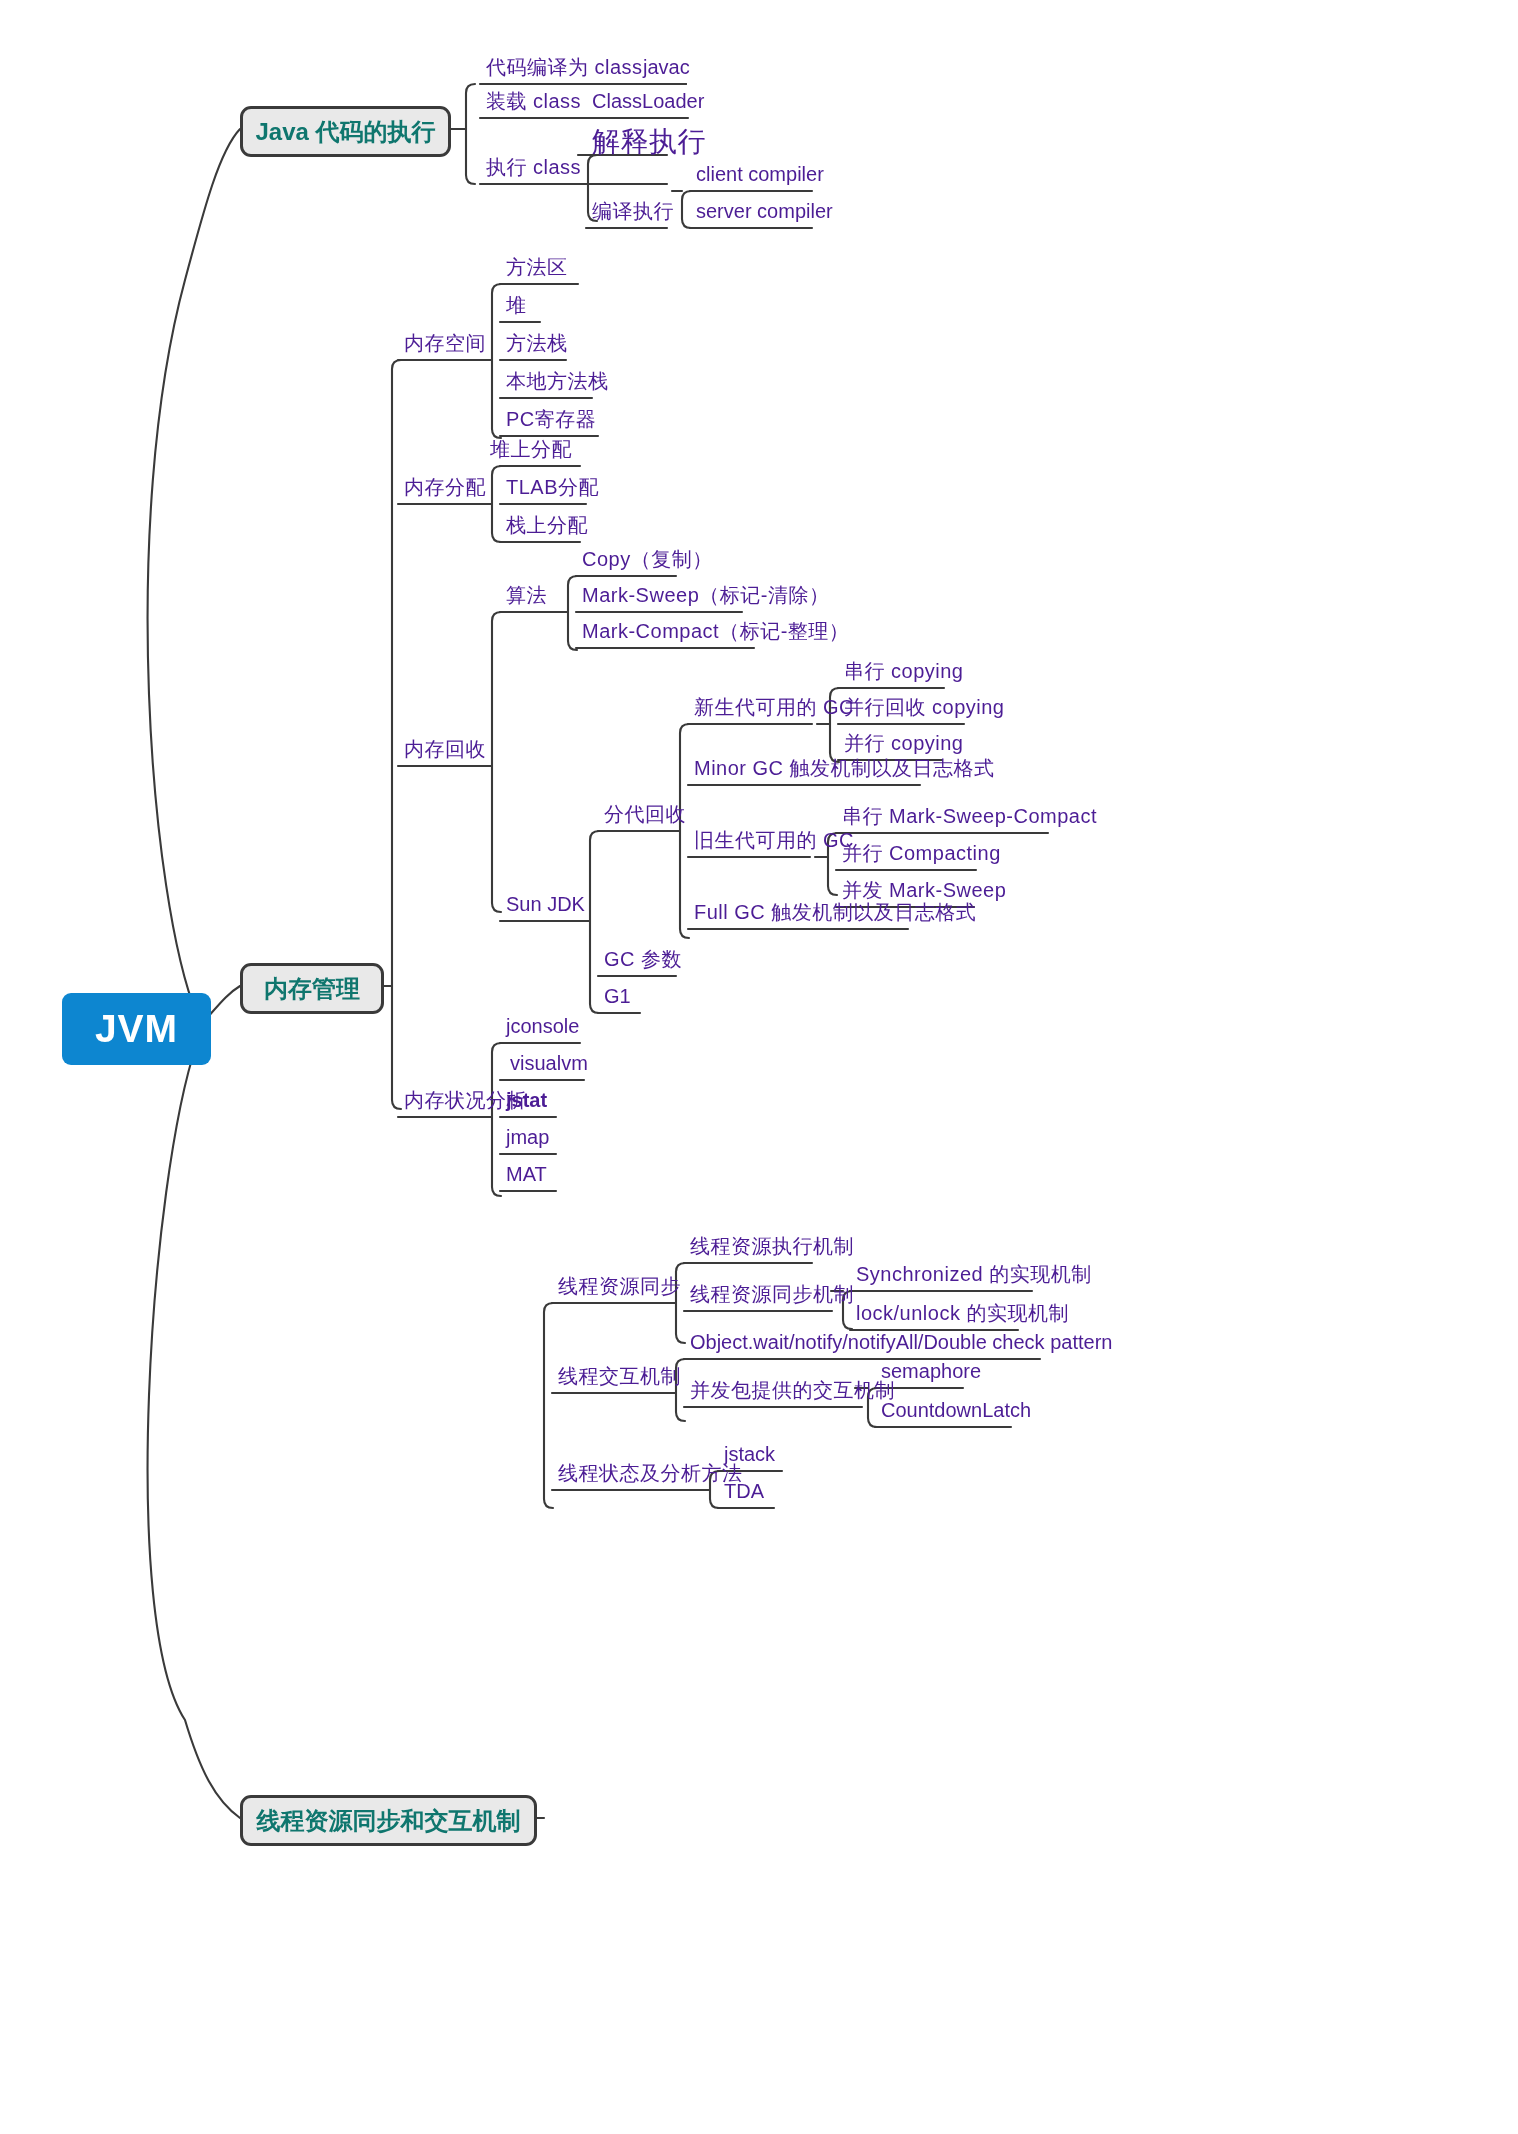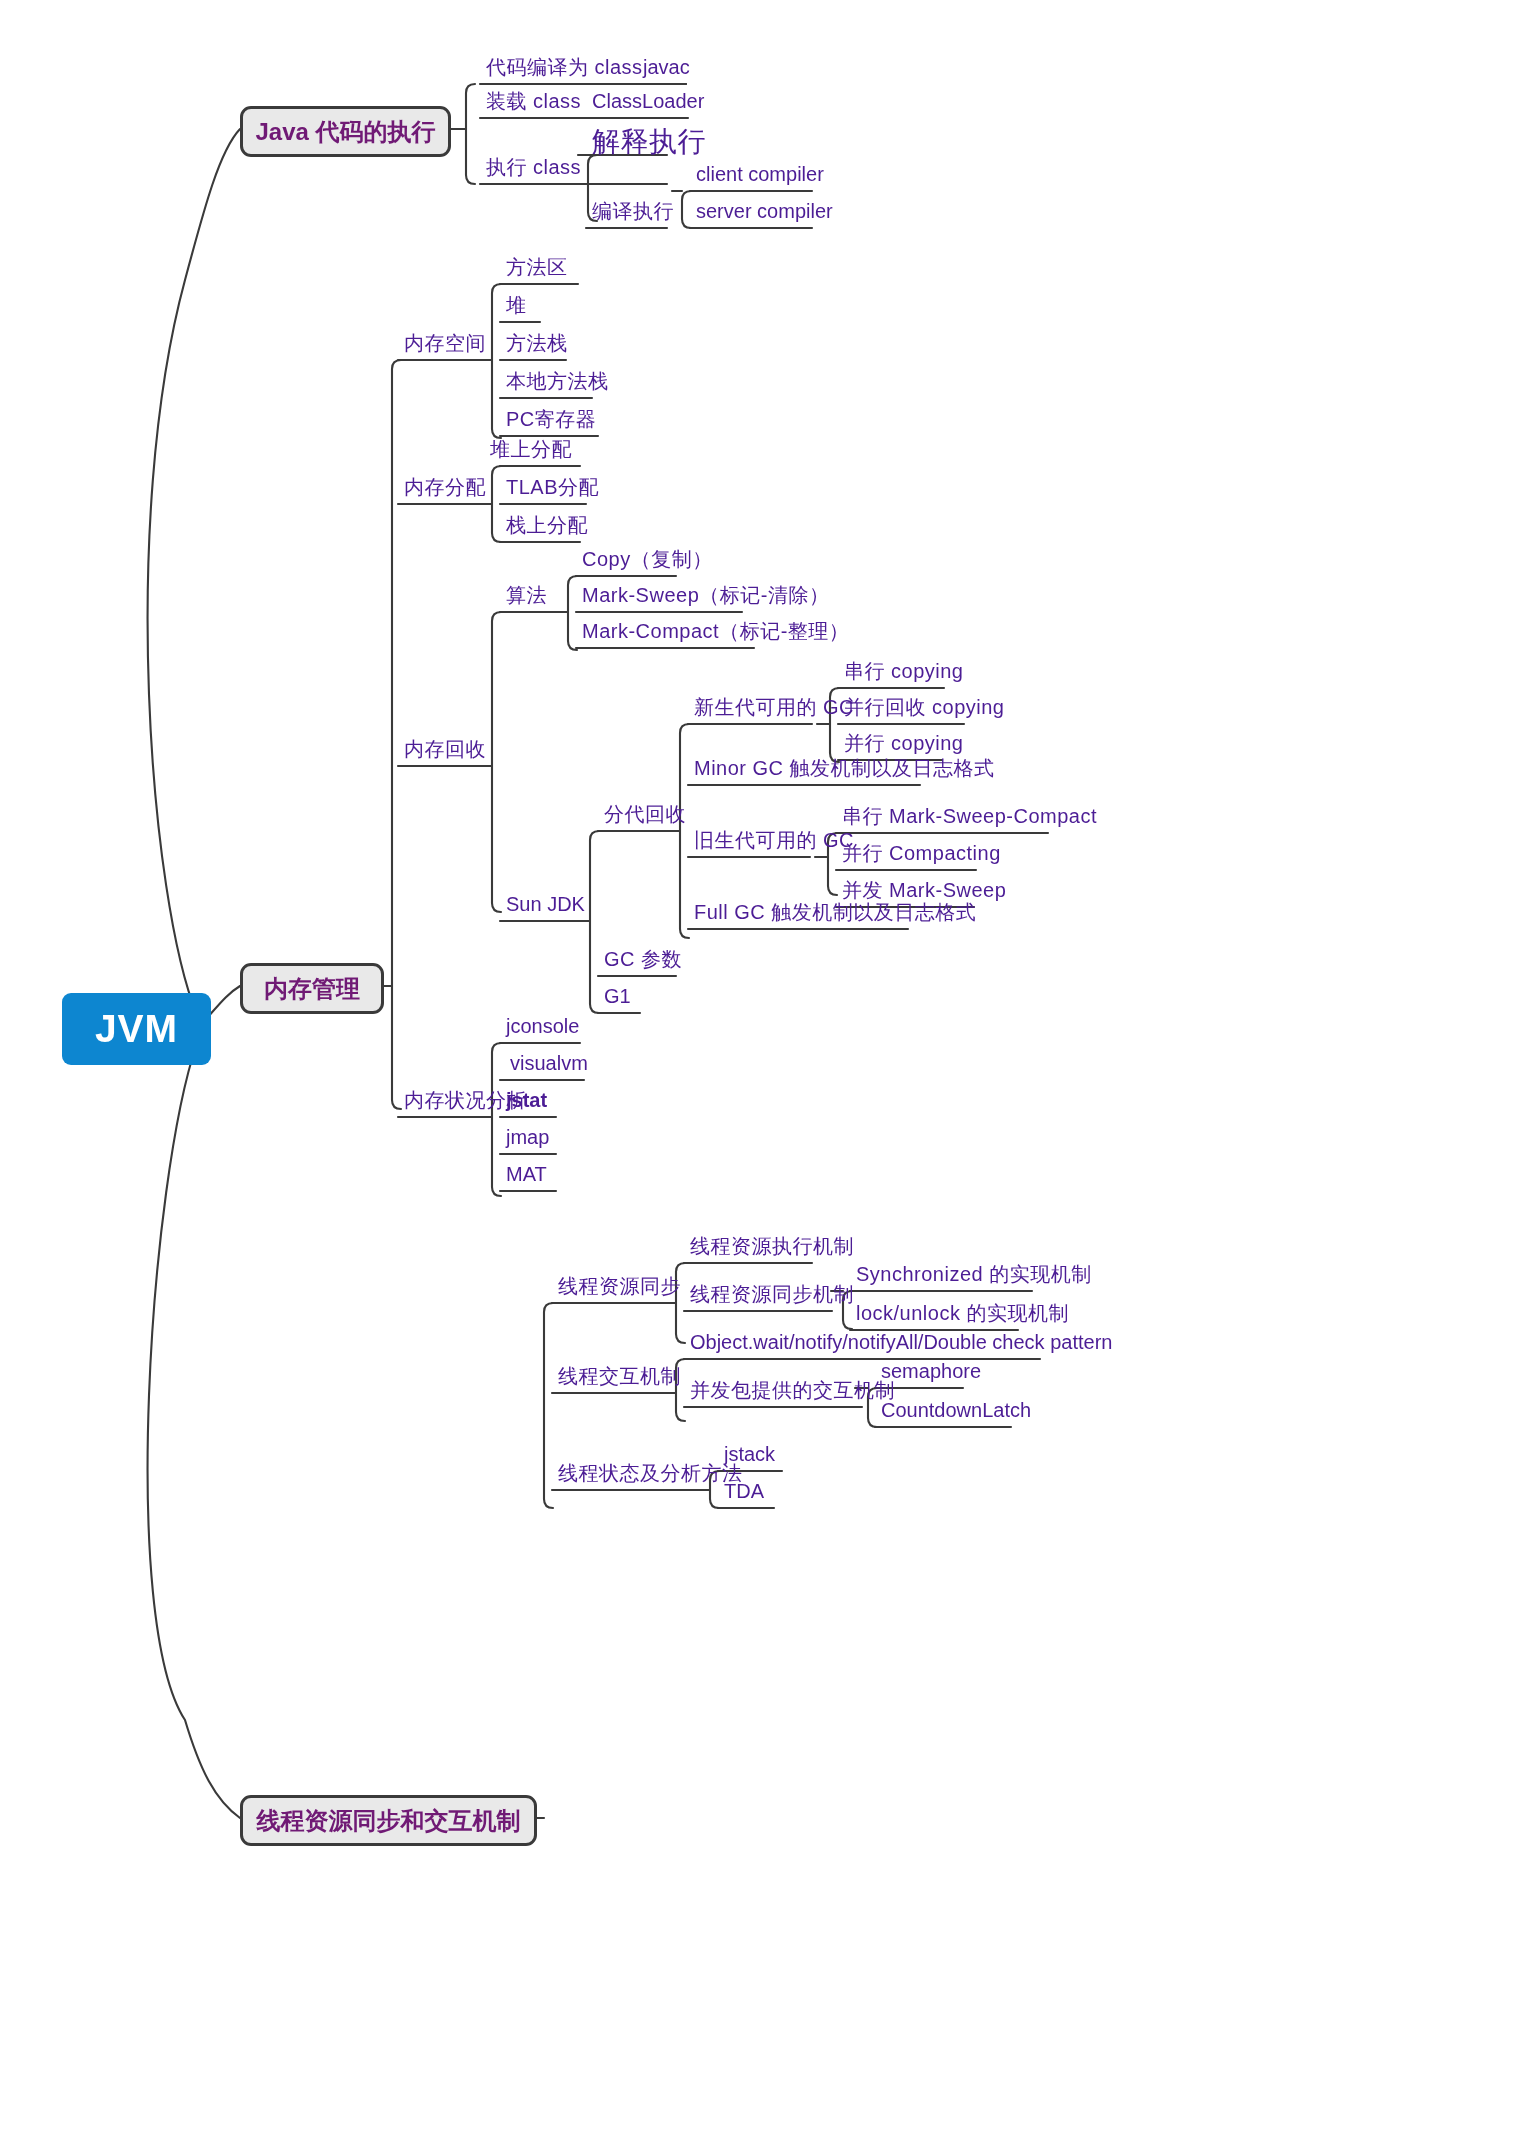--- a/index.html
+++ b/index.html
@@ -14,21 +14,21 @@
 
   
   .root{
     position:absolute;background:#0d86d0;color:#ffffff;border-radius:9px;
     display:flex;align-items:center;justify-content:center;
     font-size:39px;font-weight:700;letter-spacing:1px;
     box-shadow:0 0 0 0 rgba(0,0,0,0);
   }
   
   .l1{
-    position:absolute;background:#e9e9e9;color:#701a75;
+    position:absolute;background:#e9e9e9;color:#0f766e;
     border:3px solid #3a3a3a;border-radius:11px;
     display:flex;align-items:center;justify-content:center;
     font-weight:700;white-space:nowrap;
   }
   
   .lab{
     position:absolute;color:#4c1d95;white-space:nowrap;
     font-size:20px;line-height:1;
   }
   .lab.cn{letter-spacing:.5px;}

